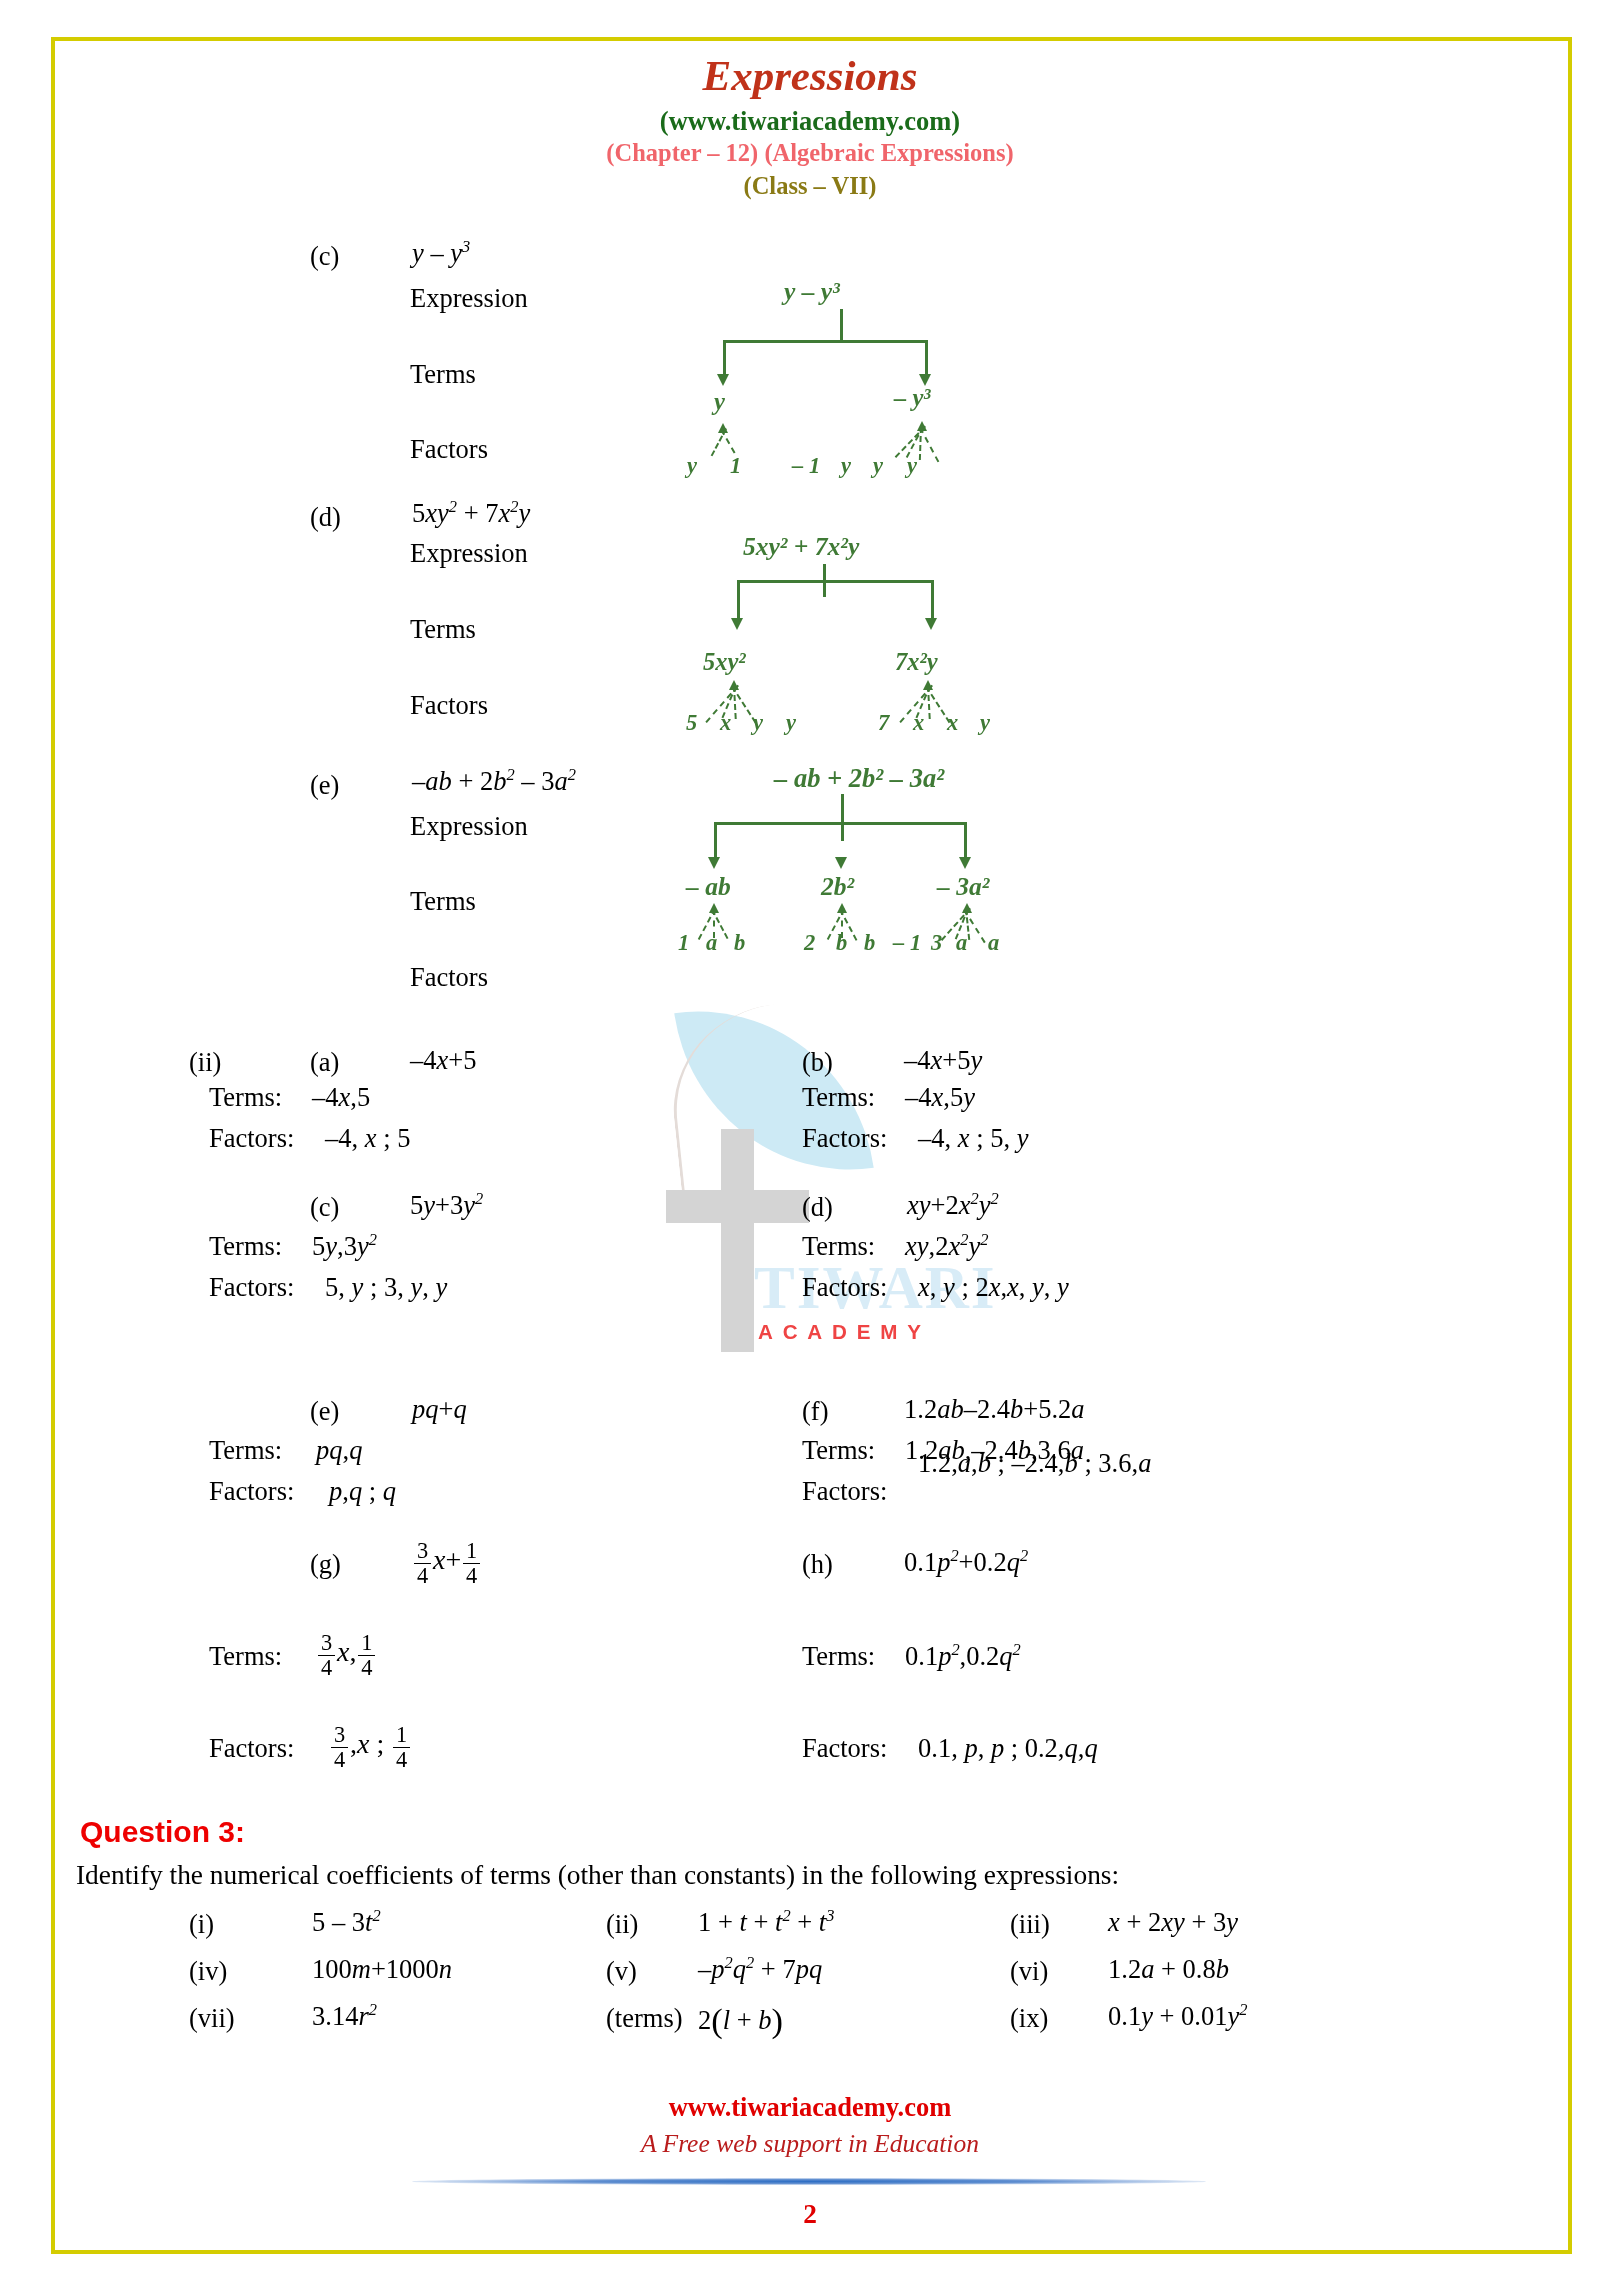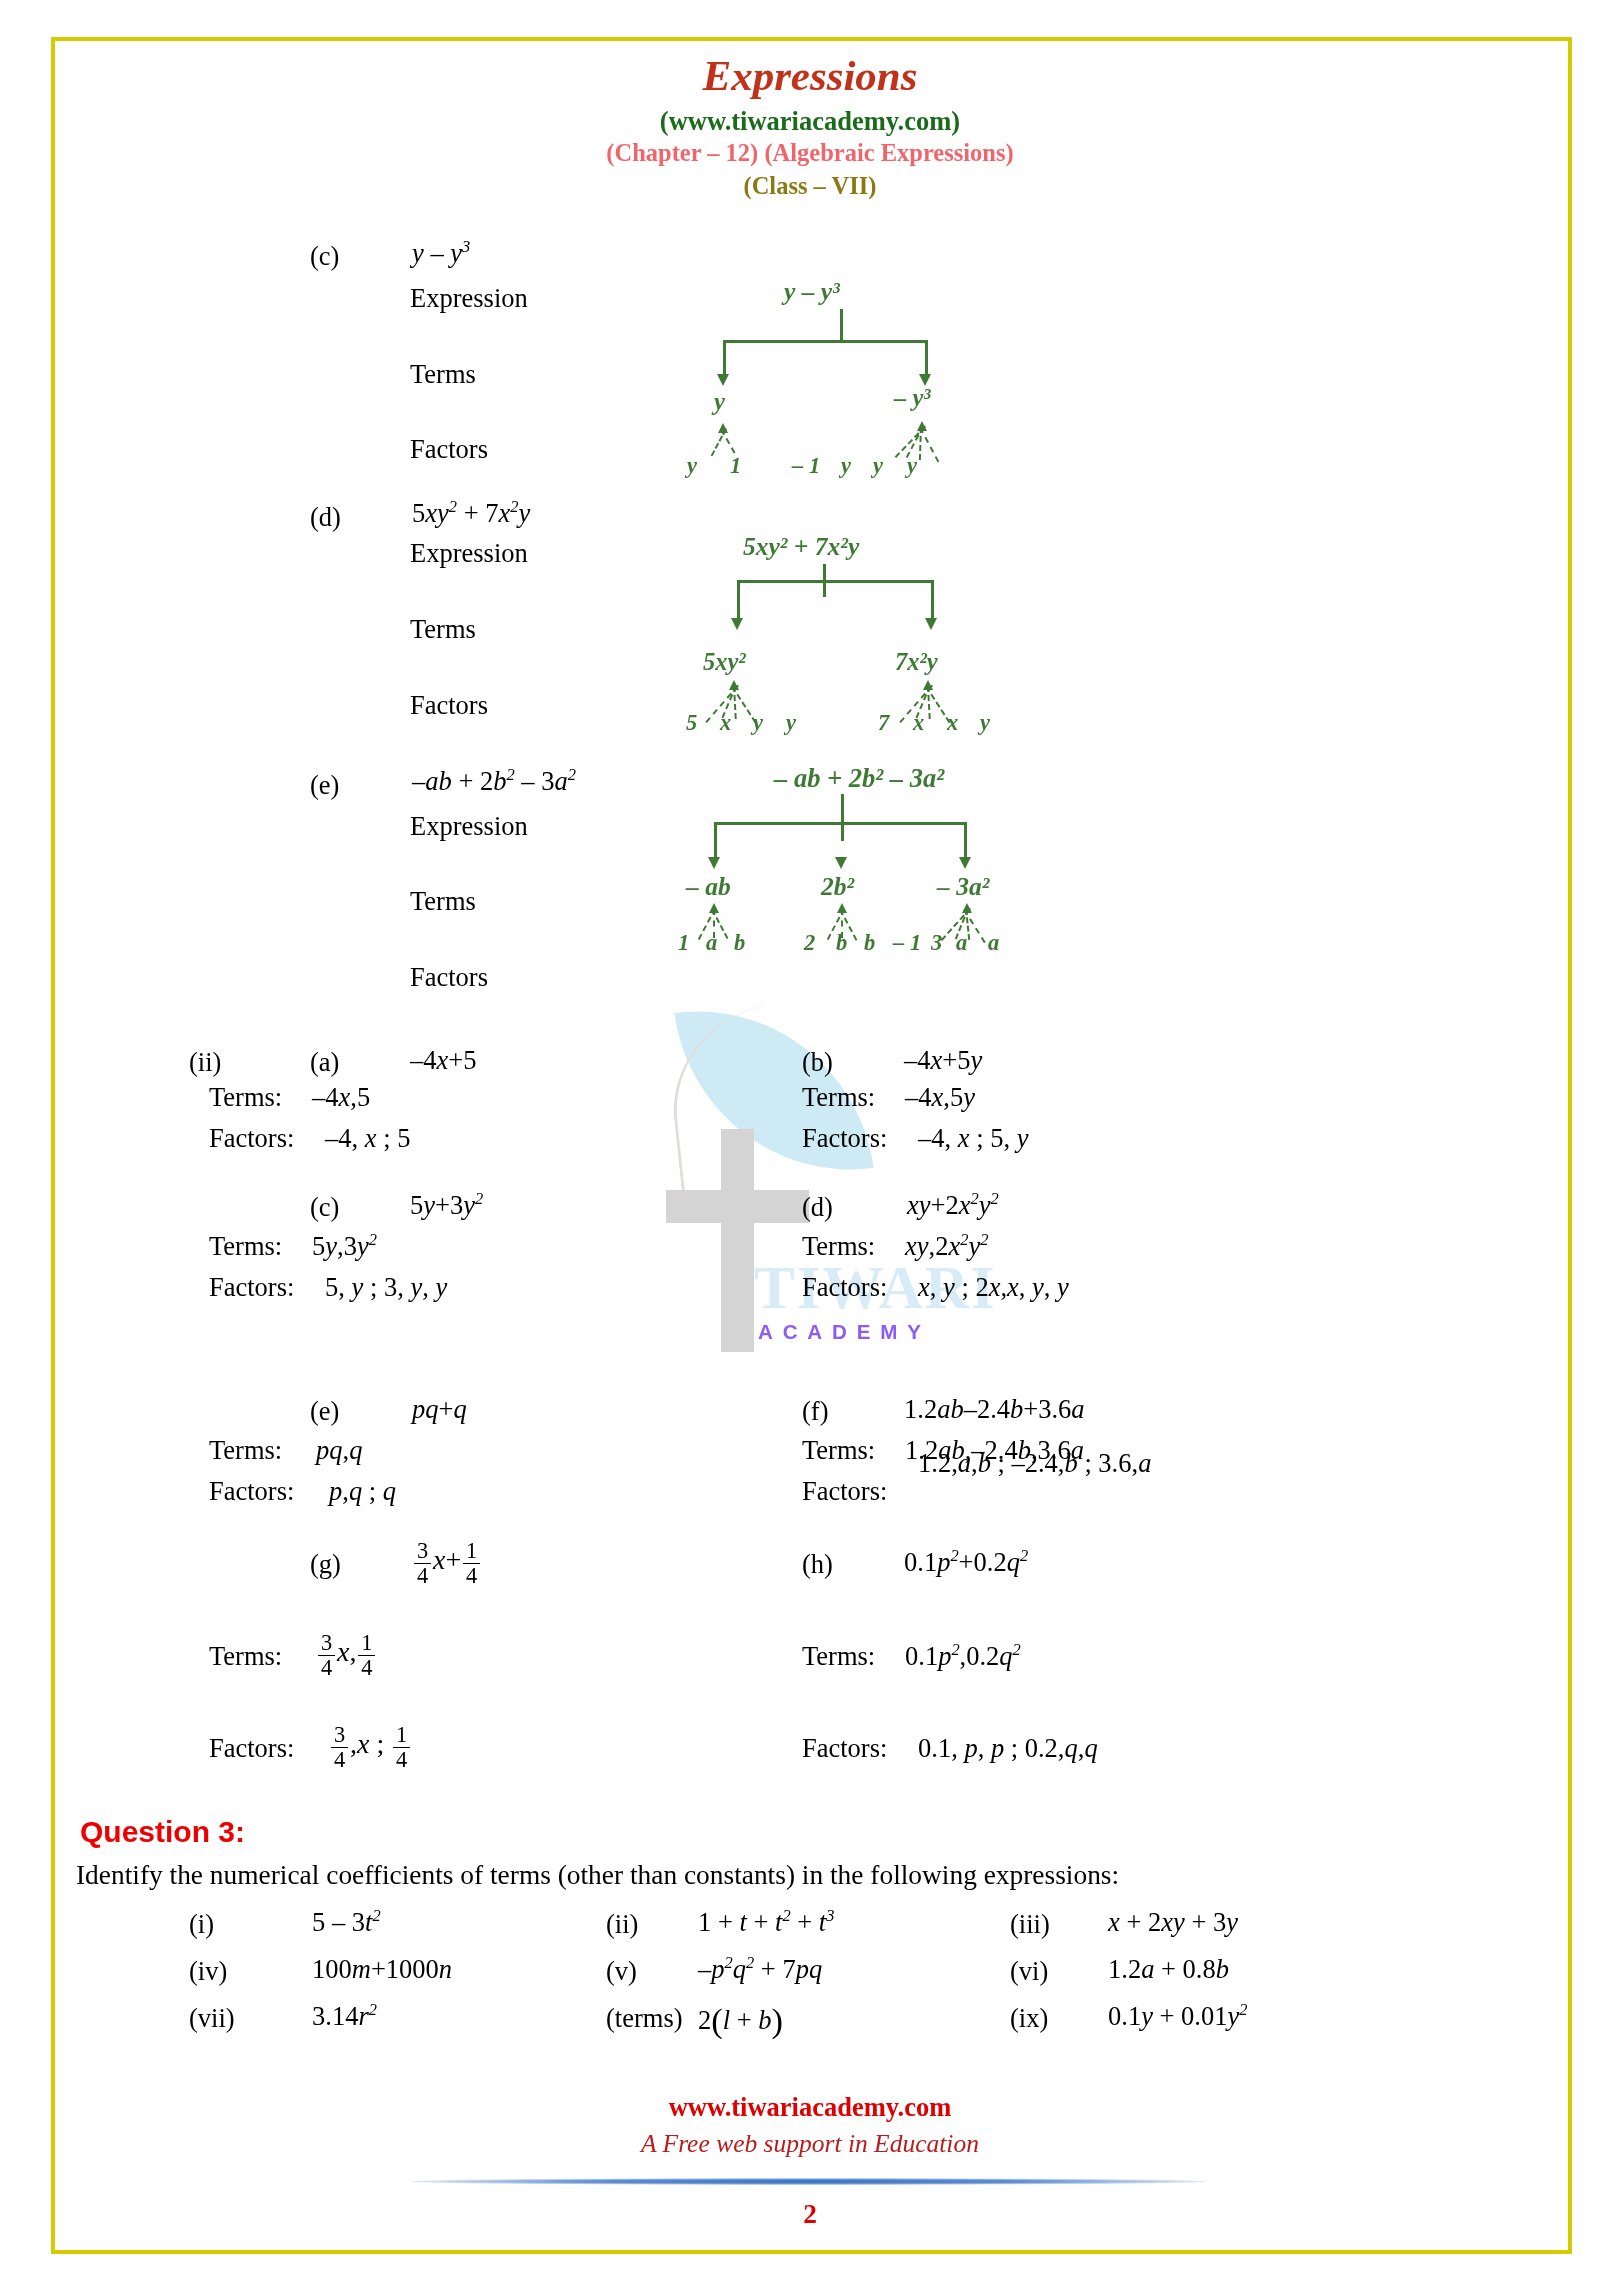--- a/index.html
+++ b/index.html
@@ -75,21 +75,21 @@
     color: #d8ecf7;
     white-space: nowrap;
   }
   .wm-sub {
     position: absolute;
     left: 131px; top: 320px;
     font-family: "Liberation Sans", sans-serif;
     font-size: 20.6px;
     font-weight: bold;
     letter-spacing: 9.8px;
-    color: #8b5cf6;
+    color: #ef4444;
     white-space: nowrap;
   }
 
   .content { position: relative; z-index: 3; }
 
   
   .hdr-title {
     position: absolute;
     left: 0; top: 51px; width: 1620px;
     text-align: center;
@@ -416,21 +416,21 @@
     <div class="blk" style="left:918px; top:1272px;"><span class="m">x</span><span class="up">,</span> <span class="m">y</span> <span class="up">; 2</span><span class="m">x</span><span class="up">,</span><span class="m">x</span><span class="up">,</span> <span class="m">y</span><span class="up">,</span> <span class="m">y</span></div>
 
     <div class="blk" style="left:310px; top:1396px;">(e)</div>
     <div class="blk" style="left:412px; top:1394px;"><span class="m">pq</span><span class="up">+</span><span class="m">q</span></div>
     <div class="blk" style="left:209px; top:1435px;">Terms:</div>
     <div class="blk" style="left:316px; top:1435px;"><span class="m">pq</span><span class="up">,</span><span class="m">q</span></div>
     <div class="blk" style="left:209px; top:1476px;">Factors:</div>
     <div class="blk" style="left:329px; top:1476px;"><span class="m">p</span><span class="up">,</span><span class="m">q</span> <span class="up">;</span> <span class="m">q</span></div>
 
     <div class="blk" style="left:802px; top:1396px;">(f)</div>
-    <div class="blk" style="left:904px; top:1394px;"><span class="up">1.2</span><span class="m">ab</span><span class="up">–2.4</span><span class="m">b</span><span class="up">+3.6</span><span class="m">a</span></div>
+    <div class="blk" style="left:904px; top:1394px;"><span class="up">1.2</span><span class="m">ab</span><span class="up">–2.4</span><span class="m">b</span><span class="up">+5.2</span><span class="m">a</span></div>
     <div class="blk" style="left:802px; top:1435px;">Terms:</div>
     <div class="blk" style="left:905px; top:1435px;"><span class="up">1.2</span><span class="m">ab</span><span class="up">,–2.4</span><span class="m">b</span><span class="up">,3.6</span><span class="m">a</span></div>
     <div class="blk" style="left:802px; top:1476px;">Factors:</div>
     <div class="blk" style="left:918px; top:1408px;margin-top:40px;"><span class="up">1.2,</span><span class="m">a</span><span class="up">,</span><span class="m">b</span> <span class="up">; –2.4,</span><span class="m">b</span> <span class="up">; 3.6,</span><span class="m">a</span></div>
 
     <div class="blk" style="left:310px; top:1549px;">(g)</div>
     <div class="blk" style="left:412px; top:1539px; font-size:28px;"><span class="stack"><span class="num up">3</span><span class="den up">4</span></span><span class="m">x</span><span class="up">+</span><span class="stack"><span class="num up">1</span><span class="den up">4</span></span></div>
     <div class="blk" style="left:209px; top:1641px;">Terms:</div>
     <div class="blk" style="left:316px; top:1631px; font-size:28px;"><span class="stack"><span class="num up">3</span><span class="den up">4</span></span><span class="m">x</span><span class="up">,</span><span class="stack"><span class="num up">1</span><span class="den up">4</span></span></div>
     <div class="blk" style="left:209px; top:1733px;">Factors:</div>

